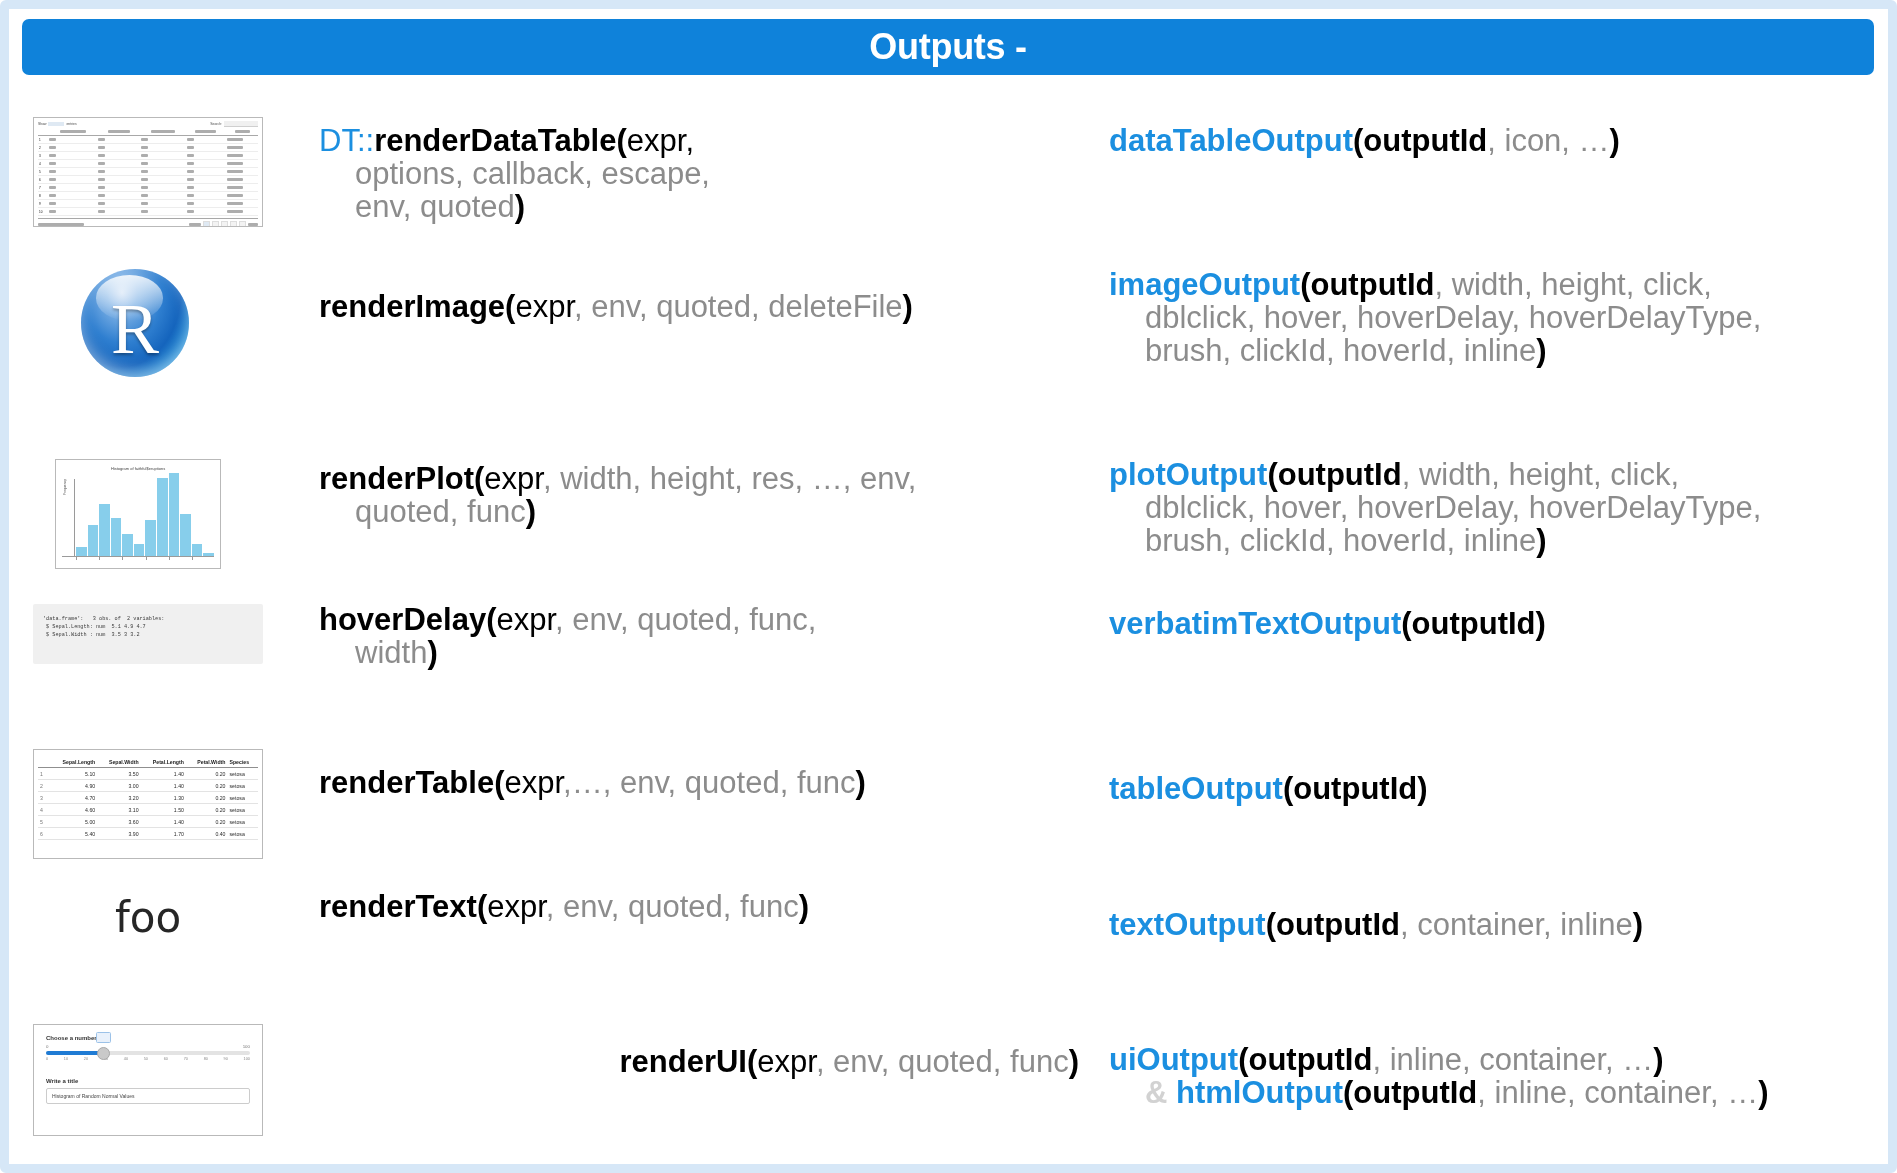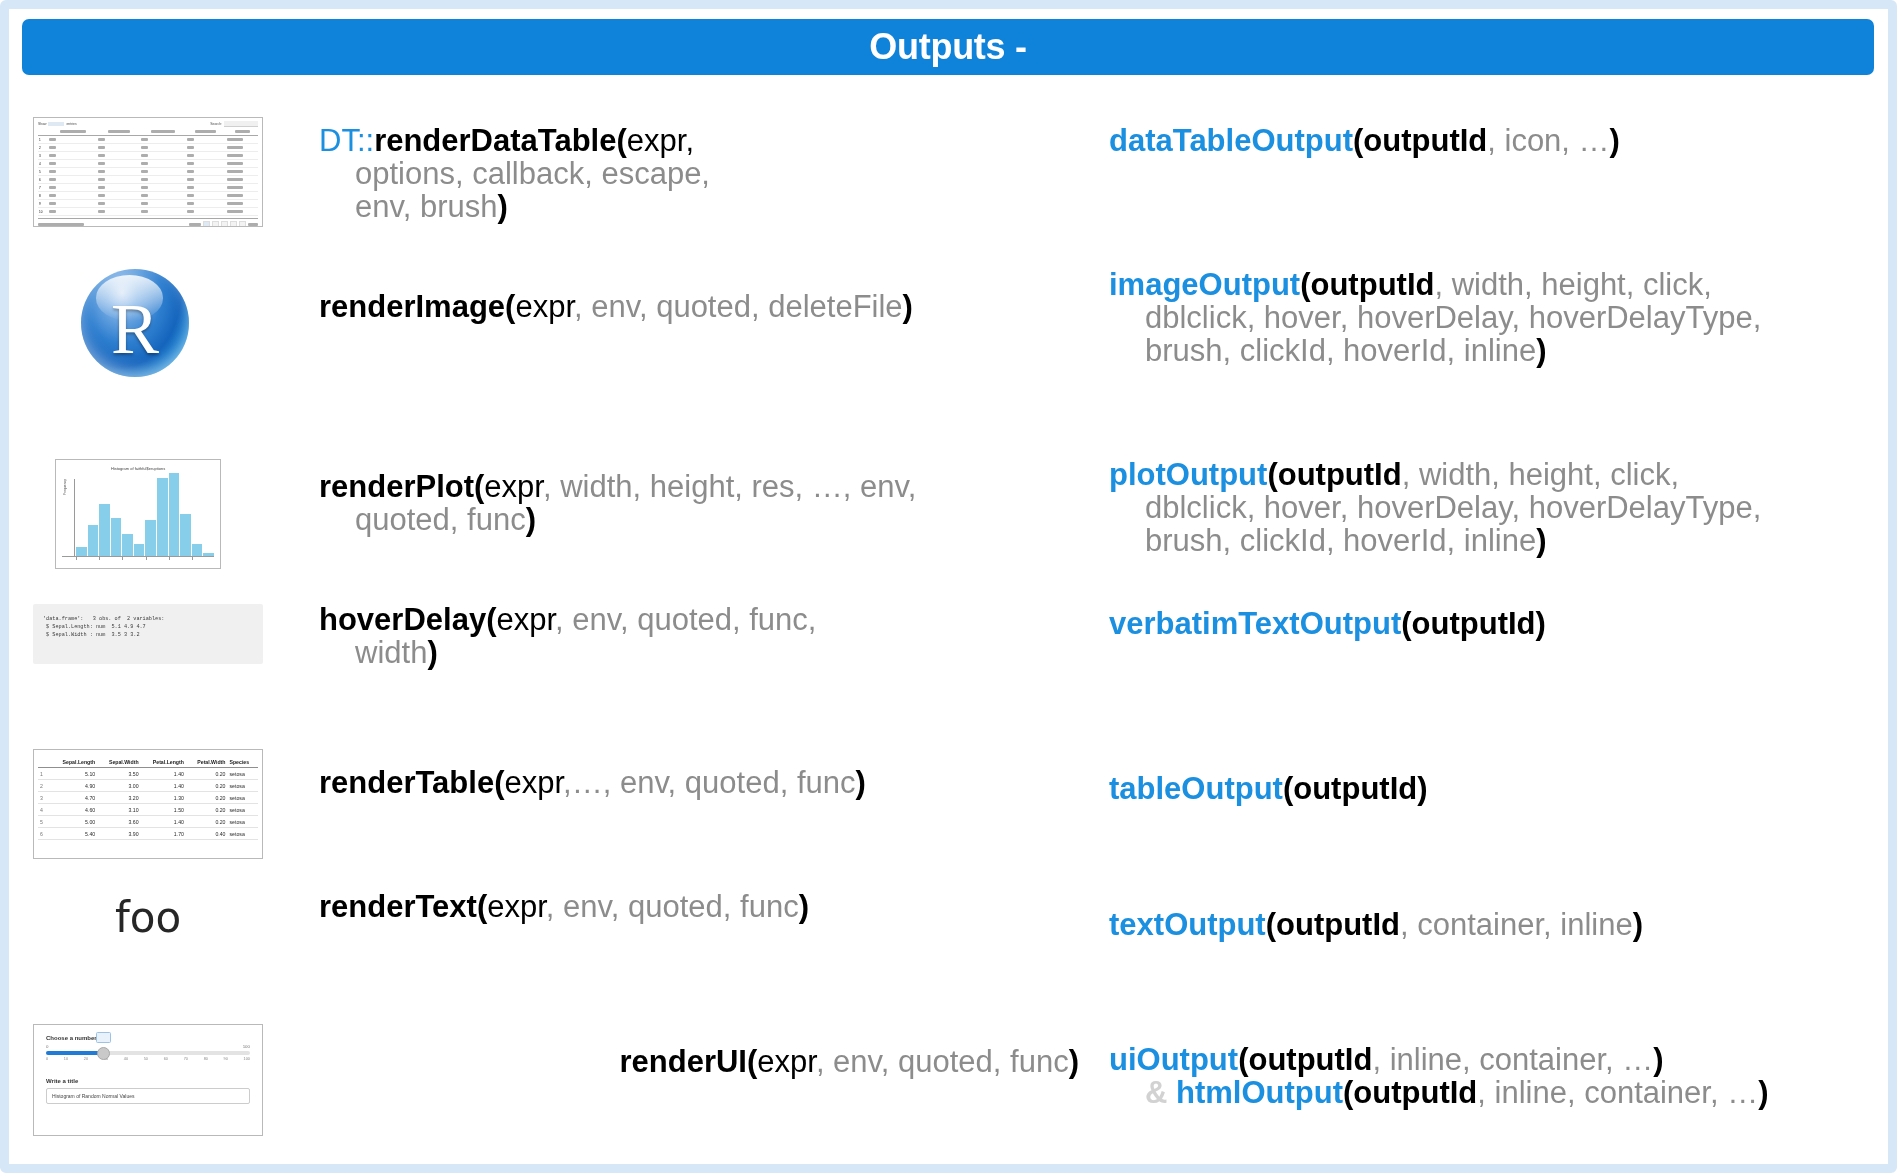--- a/index.html
+++ b/index.html
@@ -325,21 +325,21 @@
             <span class="dt-bar" style="width:10px"></span>
           </div>
         </div>
       </div>
     </div>
 
     <div class="left-cell" style="top:8px;">
       <div class="sig">
         <span class="ns">DT::</span><span class="fn">renderDataTable</span><span class="paren">(</span><span class="arg">expr,</span><br>
         <span class="opt">options, callback,  escape,</span><br>
-        <span class="opt">env, brush</span><span class="paren">)</span>
+        <span class="opt">env, quoted</span><span class="paren">)</span>
       </div>
     </div>
 
     <div class="right-cell" style="top:8px;">
       <div class="sig">
         <span class="fn-blue">dataTableOutput</span><span class="paren">(</span><span class="arg" style="font-weight:bold">outputId</span><span class="opt">, icon, …</span><span class="paren">)</span>
       </div>
     </div>
   </div>
 
@@ -391,21 +391,21 @@
           <span></span>
             <span></span>
             <span></span>
             <span></span>
             <span></span>
             <span></span>
         </div>
       </div>
     </div>
 
-    <div class="left-cell" style="top:12px;">
+    <div class="left-cell" style="top:4px;">
       <div class="sig">
         <span class="fn">renderPlot</span><span class="paren">(</span><span class="arg" style="font-weight:normal">expr</span><span class="opt">, width, height, res, …, env,</span><br>
         <span class="opt">quoted, func</span><span class="paren">)</span>
       </div>
     </div>
 
     <div class="right-cell" style="top:0px;">
       <div class="sig">
         <span class="fn-blue">plotOutput</span><span class="paren">(</span><span class="arg" style="font-weight:bold">outputId</span><span class="opt">, width, height, click,</span><br>
         <span class="opt">dblclick, hover, hoverDelay, hoverDelayType,</span><br>

